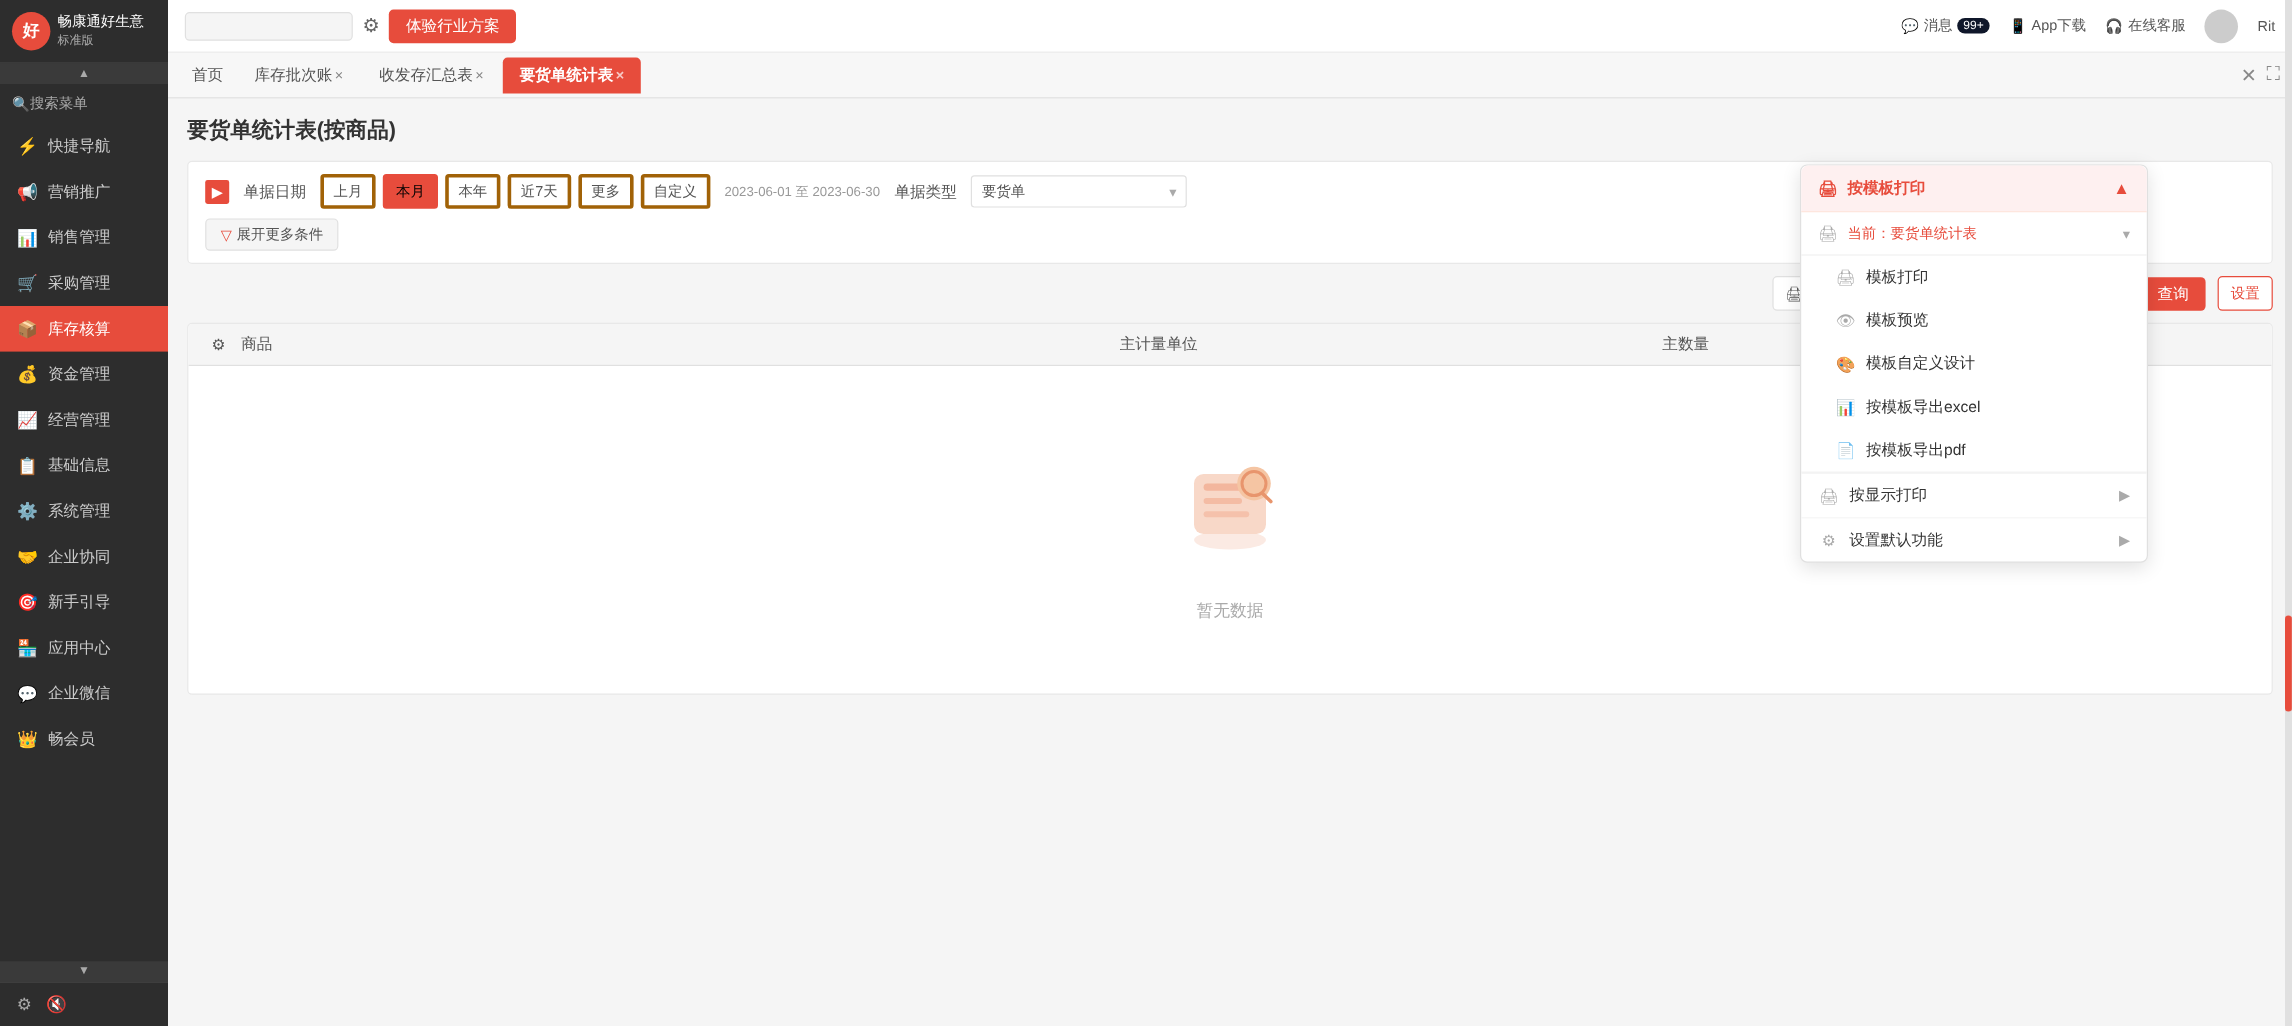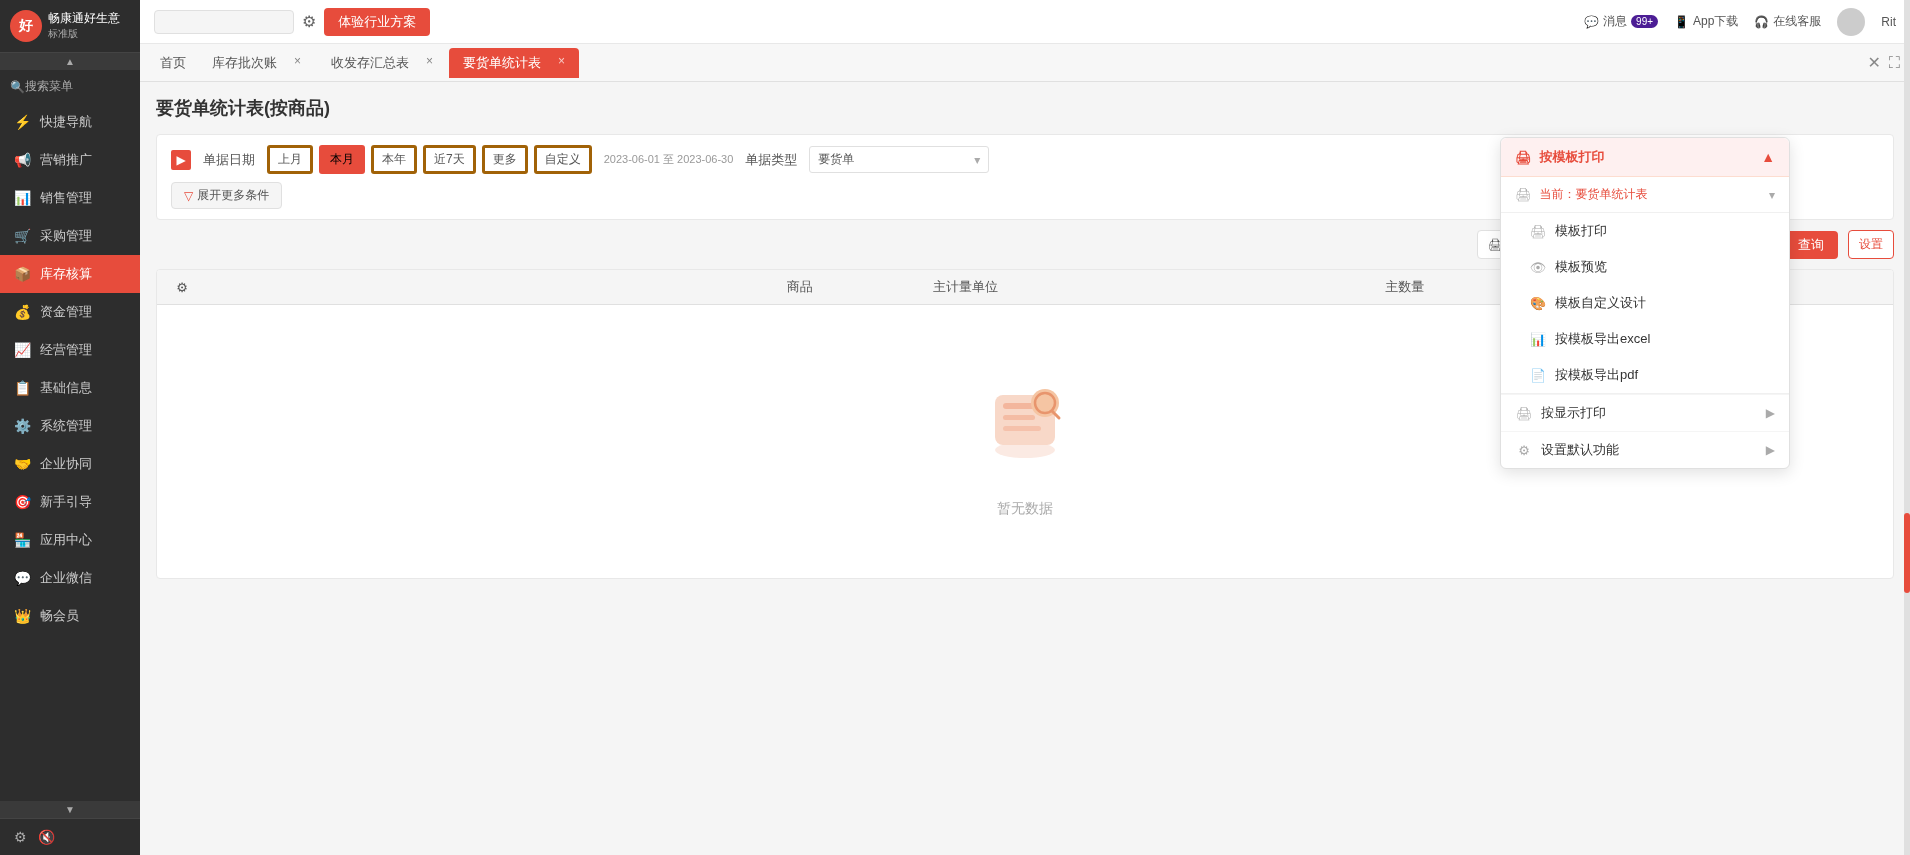--- a/index.html
+++ b/index.html
@@ -121,21 +121,21 @@
     }
     .topbar-right-item {
       display: flex;
       align-items: center;
       gap: 4px;
       color: #555;
       cursor: pointer;
       font-size: 12px;
     }
     .badge {
-      background: #4c1d95;
+      background: #0f172a;
       color: #fff;
       font-size: 10px;
       border-radius: 8px;
       padding: 1px 5px;
       min-width: 18px;
       text-align: center;
     }
     .avatar {
       width: 28px;
       height: 28px;
@@ -150,31 +150,33 @@
       height: 38px;
       display: flex;
       align-items: center;
       border-bottom: 1px solid #e0e0e0;
       padding: 0 10px;
       flex-shrink: 0;
       gap: 2px;
     }
     .tab {
       display: flex;
+      align-items: center;
       padding: 6px 14px;
       font-size: 13px;
       cursor: pointer;
       color: #555;
       border-radius: 4px 4px 0 0;
-      gap: 17px;
+      gap: 2px;
       white-space: nowrap;
     }
     .tab.active {
       background: #e74c3c;
       color: #fff;
+      font-weight: bold;
     }
     .tab-close { font-size: 12px; cursor: pointer; opacity: 0.7; }
     .tab-home { color: #555; font-size: 13px; padding: 6px 10px; cursor: pointer; }
     .tab-end-icons {
       margin-left: auto;
       display: flex;
       align-items: center;
       gap: 8px;
     }
     .tab-end-icon { color: #888; cursor: pointer; font-size: 16px; }
@@ -349,21 +351,21 @@
       gap: 0;
     }
     .th {
       font-size: 13px;
       color: #555;
       font-weight: normal;
       text-align: center;
       flex: 1;
     }
     .th-settings { width: 30px; flex: none; }
-    .th-product { flex: 2; text-align: right; padding-left: 4px; }
+    .th-product { flex: 2; text-align: left; padding-left: 4px; }
     .th-unit { flex: 1; text-align: center; }
     .th-qty { flex: 1; text-align: right; }
     .th-amount { flex: 1.5; text-align: center; }
 
     
     .empty-state {
       display: flex;
       flex-direction: column;
       align-items: center;
       justify-content: center;

